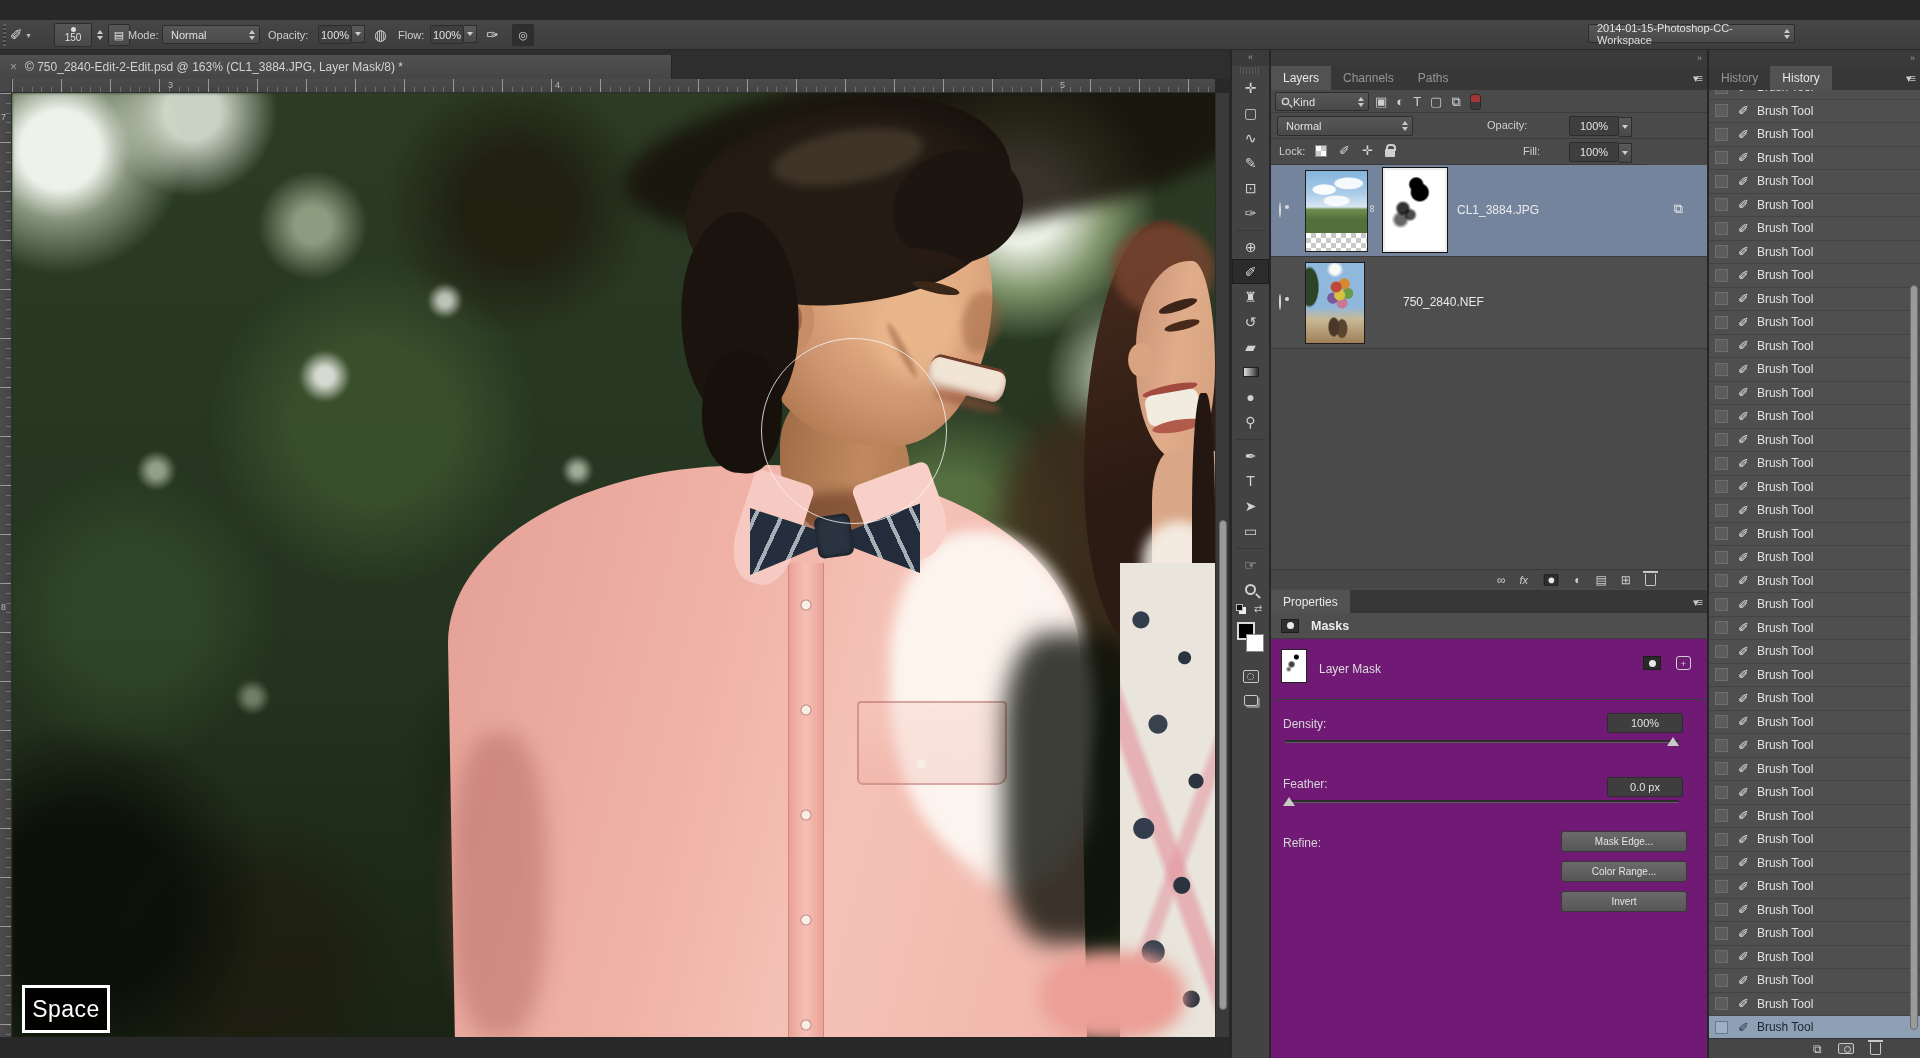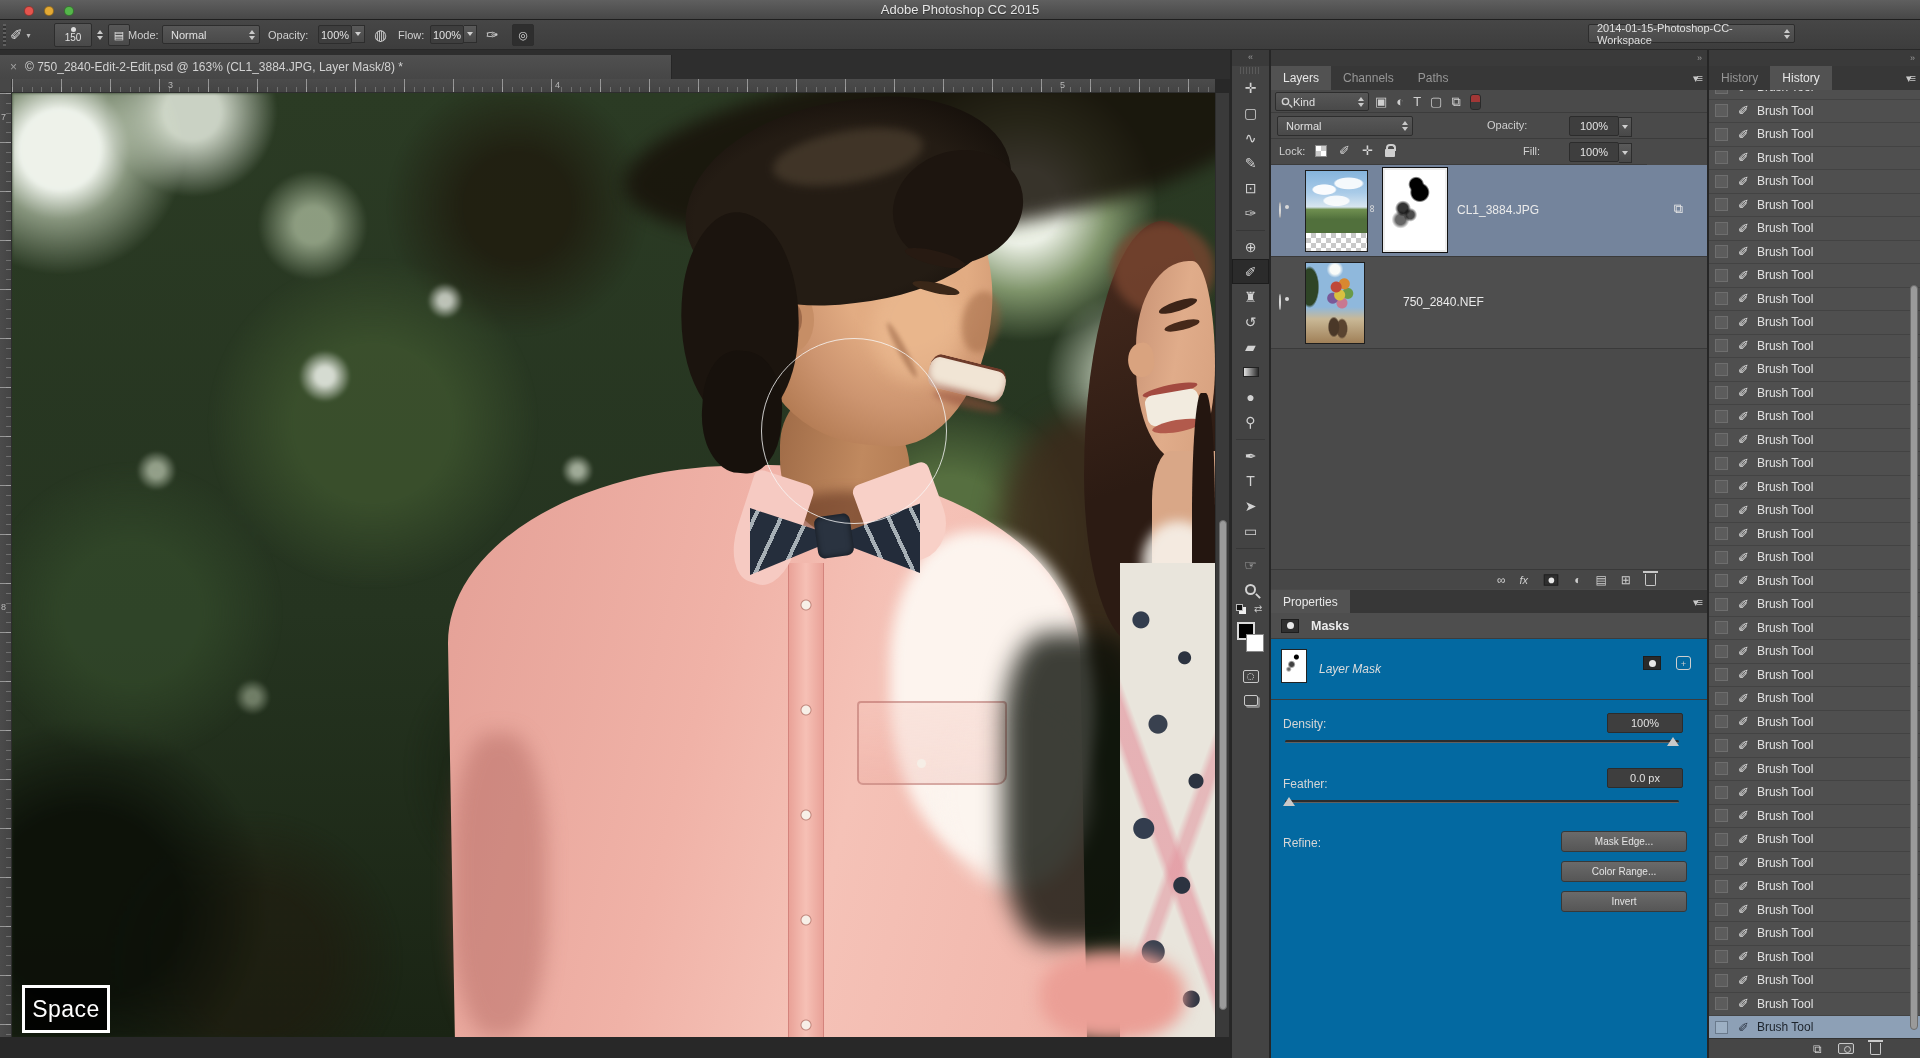--- a/index.html
+++ b/index.html
@@ -289,25 +289,25 @@
       radial-gradient(circle 6px at 62% 50%, #c87890 0 5px, transparent 6px),
       radial-gradient(ellipse 14px 30px at 6% 30%, #2e4426 0 60%, transparent 70%),
       radial-gradient(ellipse 8px 14px at 48% 80%, #4a3828 0 60%, transparent 75%),
       radial-gradient(ellipse 8px 14px at 62% 82%, #5a4430 0 60%, transparent 75%),
       linear-gradient(180deg,#8fb8dc 0 55%,#c9b896 70%,#a08058 100%); }
   #lp-bottomicons { position:absolute; left:0; top:519px; width:436px; height:20px; background:#474747;
       border-top:1px solid #393939; display:flex; align-items:center; gap:14px; padding-left:226px; color:#cfcfcf; font-size:12px; }
   #lp-bottomicons .fx { font-style:italic; font-size:11px; }
 
   
-  #props { position:absolute; left:0; top:540px; width:436px; height:468px; background:#0369a1; }
+  #props { position:absolute; left:0; top:540px; width:436px; height:468px; background:#701a75; }
   #props .hdr { position:absolute; left:0; top:23px; width:436px; height:26px; background:#4e4e4e;
       border-bottom:1px solid #3c3c3c; display:flex; align-items:center; gap:12px; padding-left:10px; }
   #props .hdr b { color:#ececec; font-size:12.5px; }
-  #maskrow { position:absolute; left:0; top:50px; width:436px; height:60px; border-bottom:1px solid #3c3c3c;font-style:italic; }
+  #maskrow { position:absolute; left:0; top:50px; width:436px; height:60px; border-bottom:1px solid #3c3c3c; }
   #maskrow .mth { position:absolute; left:10px; top:9px; width:26px; height:34px; background:#fff;
       border:1px solid #222; background-image:
       radial-gradient(circle 3px at 60% 22%, #000 0 2px, transparent 3px),
       radial-gradient(circle 3px at 40% 45%, rgba(0,0,0,.75) 0 2px, transparent 4px),
       radial-gradient(circle 2px at 28% 60%, rgba(0,0,0,.6) 0 1px, transparent 3px); }
   #maskrow .mlabel { position:absolute; left:48px; top:22px; color:#dcdcdc; font-size:12px; }
   #maskrow .badge { position:absolute; right:46px; top:16px; }
   #maskrow .vmask { position:absolute; right:16px; top:16px; width:15px; height:14px; border:1px solid #cfcfcf;
       border-radius:3px; color:#cfcfcf; font-size:9px; line-height:14px; text-align:center; }
   .proplabel { position:absolute; left:12px; color:#d6d6d6; font-size:12px; }
@@ -337,26 +337,20 @@
   #hist-bottom { position:absolute; left:0; top:988px; width:211px; height:20px; background:#464646;
       border-top:1px solid #333; display:flex; align-items:center; gap:16px; padding-left:104px; color:#cfcfcf; }
 
   .gapline { position:absolute; top:50px; width:2px; height:1008px; background:#262626; }
 </style>
 </head>
 <body>
 
 <div id="app">
 
-  <div id="titlebar">
-    <span class="tl red"></span>
-    <span class="tl yel"></span>
-    <span class="tl grn"></span>
-    <div class="apptitle">Adobe Photoshop CC 2015</div>
-  </div>
 
   <div id="optionsbar">
     <div class="grip"></div>
     <div class="ob" style="left:10px;">
       <span class="obglyph">✐</span>
       <span style="margin-left:4px;font-size:8px;color:#bbb;">▾</span>
     </div>
     <div class="ob obbox" style="left:54px; top:3px; width:38px; height:24px; flex-direction:column; justify-content:center;">
       <span style="width:5px;height:5px;border-radius:50%;background:#ddd;margin-bottom:1px;"></span>
       <span style="font-size:10px;line-height:10px;">150</span>
@@ -693,21 +687,21 @@
         <span class="vmask">+</span>
       </div>
       <span class="proplabel" style="top:127px;">Density:</span>
       <div class="vfield propfield" style="top:123px;">
         <span>100%</span>
       </div>
       <div class="sltrack" style="top:150px;">
         <span class="slhandle" style="left:382px;"></span>
       </div>
       <span class="proplabel" style="top:187px;">Feather:</span>
-      <div class="vfield propfield" style="top:178px;">
+      <div class="vfield propfield" style="top:187px;">
         <span>0.0 px</span>
       </div>
       <div class="sltrack" style="top:210px;">
         <span class="slhandle" style="left:-2px;"></span>
       </div>
       <span class="proplabel" style="top:246px;">Refine:</span>
       <div class="pbtn" style="top:241px;">Mask Edge...</div>
       <div class="pbtn" style="top:271px;">Color Range...</div>
       <div class="pbtn" style="top:301px;">Invert</div>
     </div>

